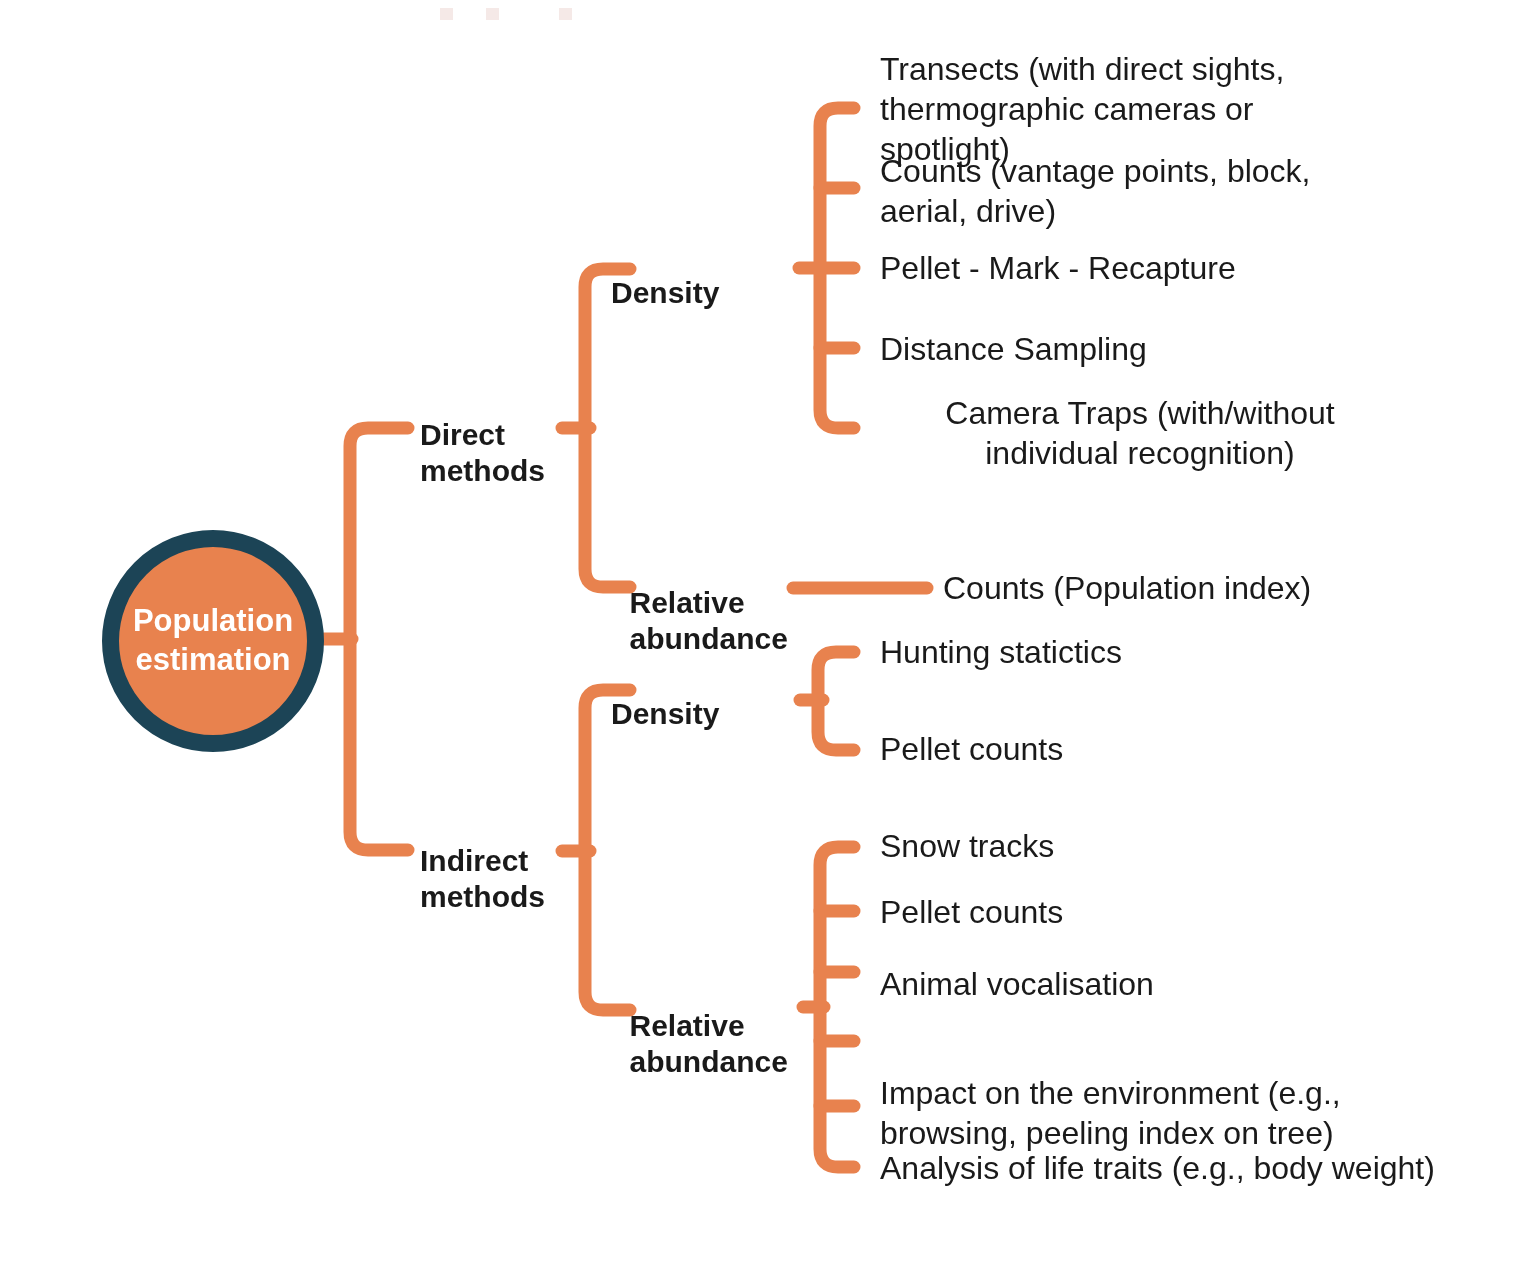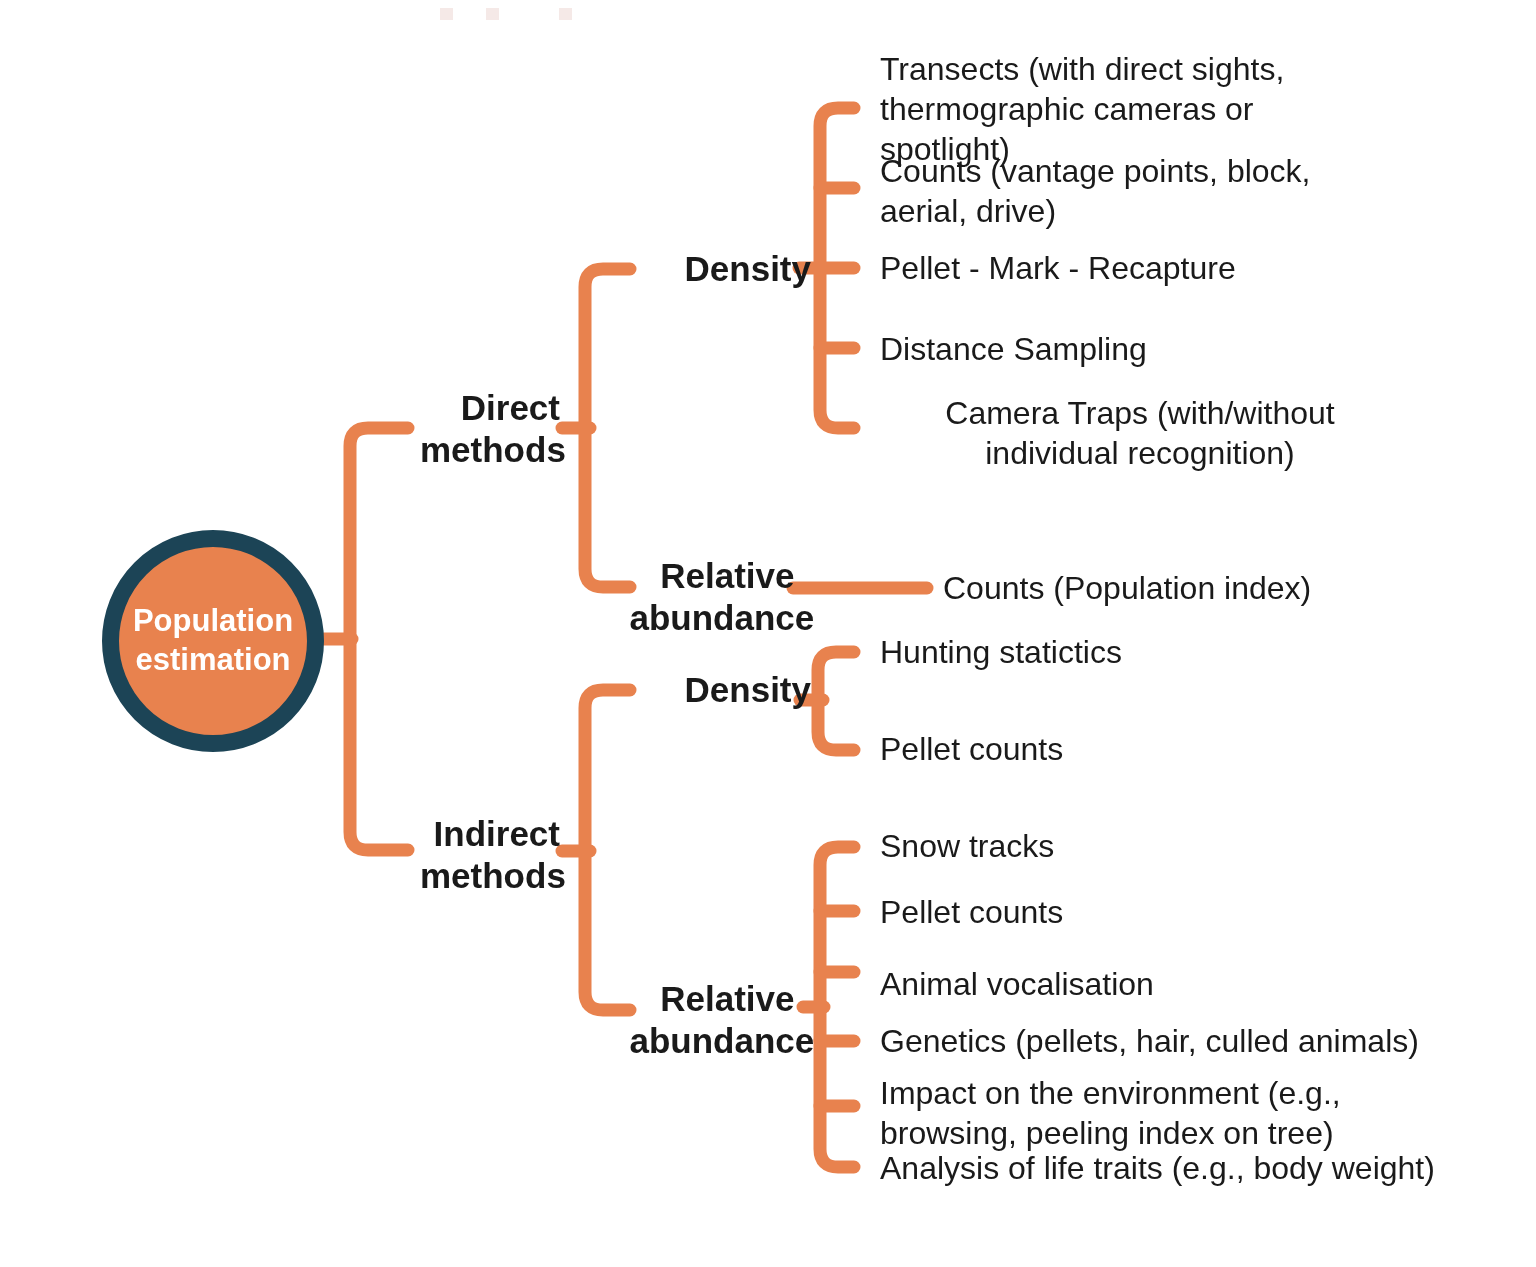--- a/index.html
+++ b/index.html
@@ -22,23 +22,24 @@
     border-radius:50%;
     display:flex;align-items:center;justify-content:center;
     text-align:center;
     color:#ffffff;
     font-size:31px;font-weight:600;line-height:1.25;
     padding:10px;
   }
   .branch-label{
     position:absolute;
     transform:translate(-50%,-50%);
-    text-align:right;
-    font-size:35px;font-weight:600;line-height:1.2;
+    text-align:left;
+    font-size:30px;font-weight:600;line-height:1.2;
     color:var(--text,#1a1a1a);
+    margin-top:24px;
   }
   .leaf-item{
     position:absolute;
     transform:translateY(-50%);
     font-size:32px;font-weight:500;line-height:1.25;
     color:var(--text,#1a1a1a);
     white-space:nowrap;
   }
   .leaf-item.wrap{white-space:normal;}
   .artifact{
@@ -105,17 +106,16 @@
   <div class="leaf-item wrap" style="left:880px;top:433px;width:520px;text-align:center;">Camera Traps (with/without individual recognition)</div>
 
   <div class="leaf-item" style="left:943px;top:588px;">Counts (Population index)</div>
 
   <div class="leaf-item" style="left:880px;top:652px;">Hunting statictics</div>
   <div class="leaf-item" style="left:880px;top:749px;">Pellet counts</div>
 
   <div class="leaf-item" style="left:880px;top:846px;">Snow tracks</div>
   <div class="leaf-item" style="left:880px;top:912px;">Pellet counts</div>
   <div class="leaf-item" style="left:880px;top:972px;margin-top:12px;">Animal vocalisation</div>
-  <div class="leaf-item" style="left:880px;top:1041px;">Genetics (pellets, hair, culled animals)</div>
   <div class="leaf-item wrap" style="left:880px;top:1113px;width:575px;">Impact on the environment (e.g., browsing, peeling index on tree)</div>
   <div class="leaf-item" style="left:880px;top:1168px;">Analysis of life traits (e.g., body weight)</div>
 
 </div>
 
 </body></html>

